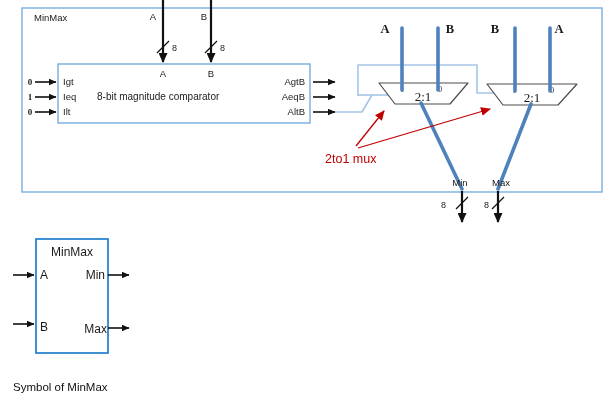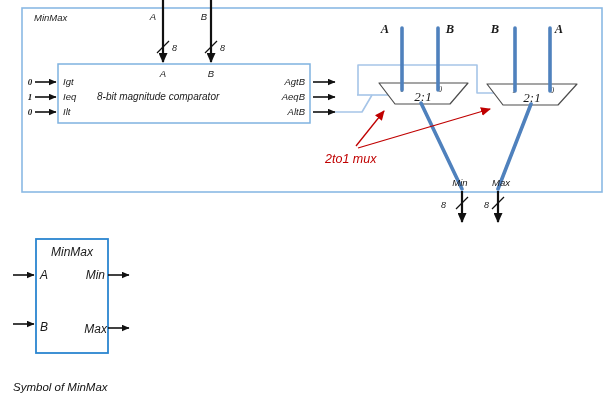--- a/index.html
+++ b/index.html
@@ -1,16 +1,16 @@
 <!DOCTYPE html>
 <html><head>
 <meta charset="utf-8">
 <style>
   html,body { margin:0; padding:0; background:#fff; }
-  .stage { position:relative; width:609px; height:402px; background:#ffffff; overflow:hidden;font-style:italic; }
+  .stage { position:relative; width:609px; height:402px; background:#ffffff; overflow:hidden; }
   svg { position:absolute; left:0; top:0; }
   text { fill:#1a1a1a; }
   .t-sans   { font-family:"Liberation Sans", sans-serif; font-size:9.5px; }
   .t-sans10 { font-family:"Liberation Sans", sans-serif; font-size:10px; }
   .t-bits   { font-family:"Liberation Sans", sans-serif; font-size:9px; }
   .t-const  { font-family:"Liberation Serif", serif; font-size:9px; font-weight:bold; }
   .t-serif-ab  { font-family:"Liberation Serif", serif; font-size:12.5px; font-weight:bold; }
   .t-serif-mux { font-family:"Liberation Serif", serif; font-size:13px; }
   .t-serif-sel { font-family:"Liberation Serif", serif; font-size:7.5px; }
   .t-red    { font-family:"Liberation Sans", sans-serif; font-size:12.5px; fill:#c00000; }

